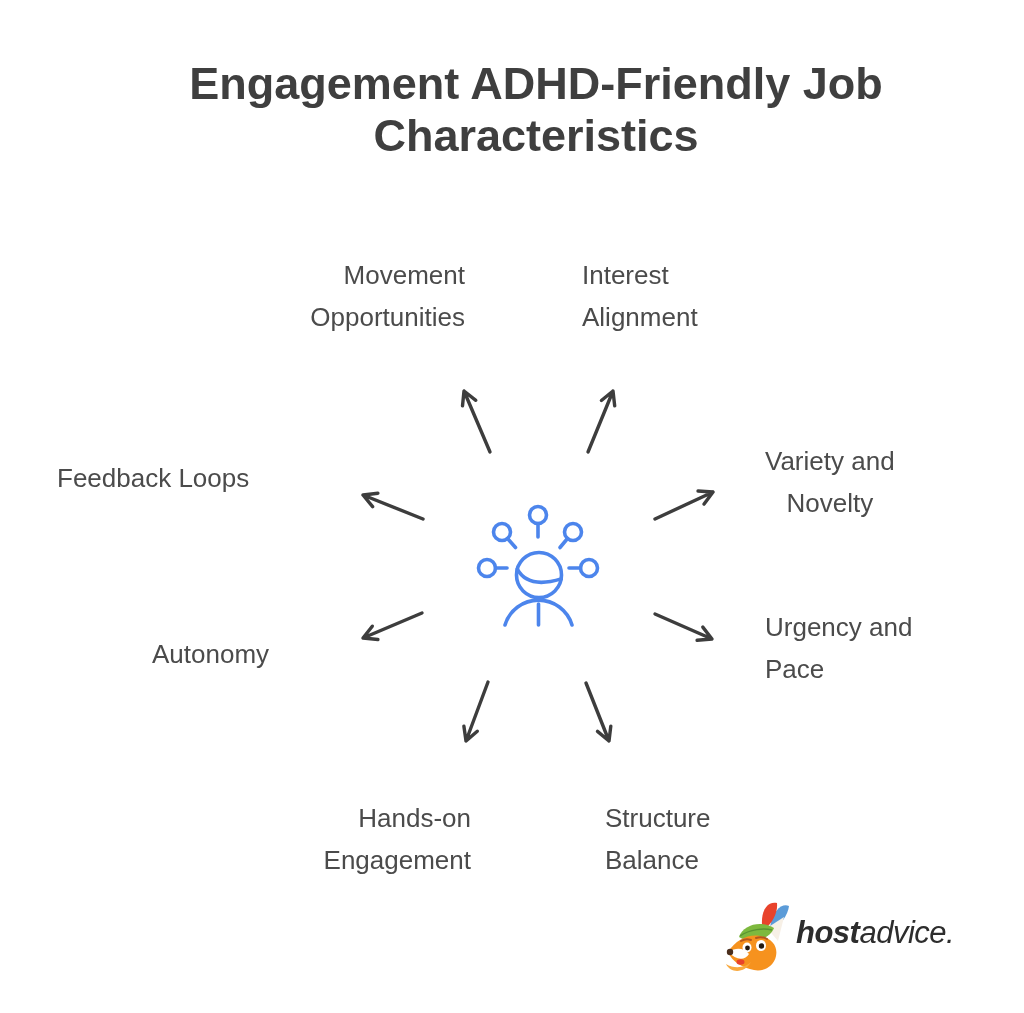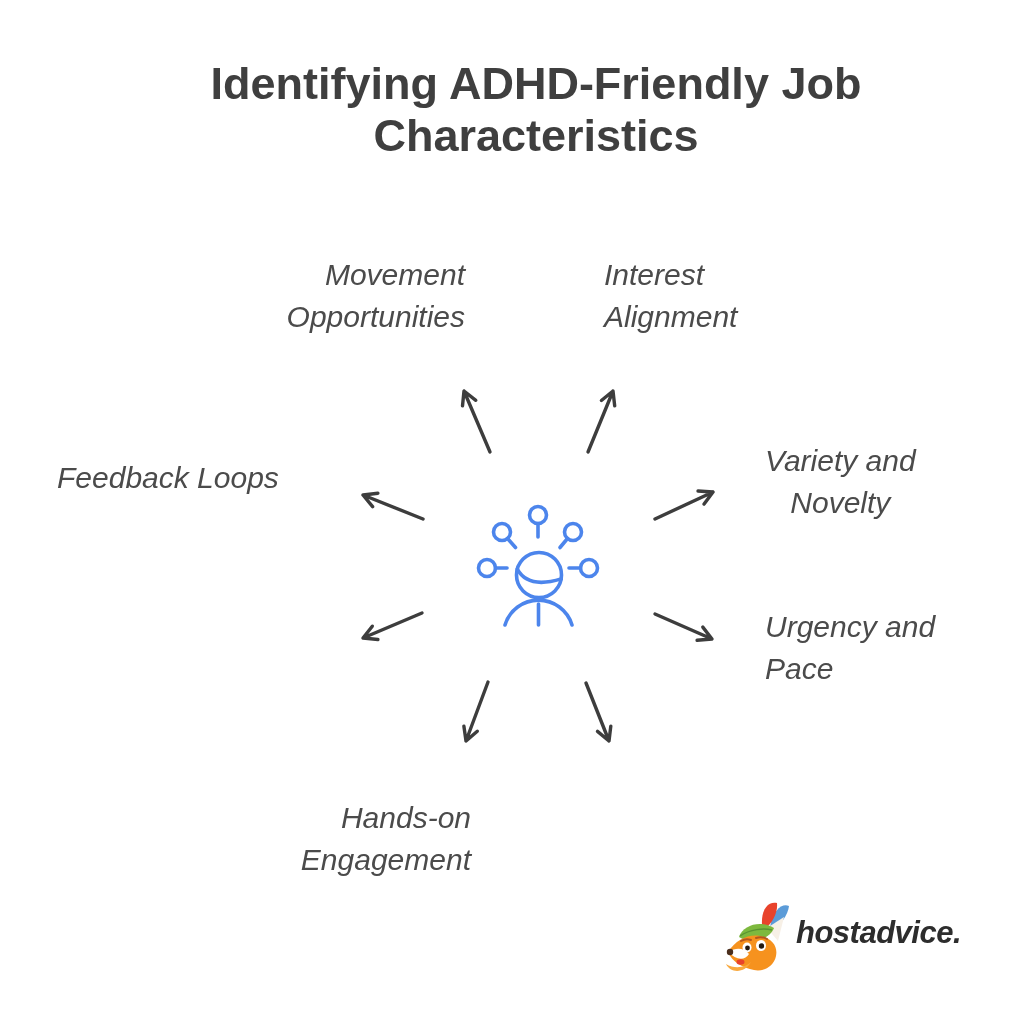--- a/index.html
+++ b/index.html
@@ -27,29 +27,28 @@
     text-align:center;
     font-size:45px;
     font-weight:bold;
     line-height:52px;
     color:var(--title-text);
     white-space:pre-line;
     letter-spacing:0px;
   }
   .node{
     position:absolute;
-    font-size:30px;
+    font-size:26px;
     line-height:42px;
     color:var(--label-text);
     white-space:pre-line;
-    font-style:italic;
   }
   .node.align-right{text-align:right;}
   .n-movement{right:559px;top:254px;}
-  .n-interest{left:604px;top:254px;}
+  .n-interest{left:582px;top:254px;}
   .n-feedback{left:57px;top:457px;}
   .n-variety{left:765px;top:440px;text-align:center;}
   .n-autonomy{left:152px;top:633px;}
   .n-urgency{left:765px;top:606px;}
   .n-handson{right:553px;top:797px;margin-left:47px;}
   .n-structure{left:605px;top:797px;}
   #arrows{position:absolute;left:0;top:0;}
   #arrows path{
     stroke:var(--arrow);
     stroke-width:3.4;
@@ -72,28 +71,28 @@
   }
   .logo-text{
     margin-left:6px;
     font-size:31px;
     font-style:italic;
     color:var(--logo-text);
     letter-spacing:-0.5px;
     padding-bottom:8px;
   }
   .logo-bold{font-weight:bold;text-align:center;}
-  .logo-reg{font-weight:bold;margin-top:34px;}
+  .logo-reg{font-weight:normal;margin-top:34px;}
 </style>
 </head>
 <body>
 
 <div class="canvas">
 
-  <div class="title">Identifying ADHD-Friendly Job
+  <div class="title">Engagement ADHD-Friendly Job
 Characteristics</div>
 
   <svg id="arrows" width="1024" height="1013" viewBox="0 0 1024 1013">
       <path d="M490 452 L464 391 M475.8 400.3 L464 391 L462.5 405.9"></path>
       <path d="M588 452 L613 391 M614.7 405.9 L613 391 L601.4 400.5"></path>
       <path d="M423 519 L363 495 M377.9 493.2 L363 495 L372.6 506.6"></path>
       <path d="M655 519 L713 492 M704.1 504.1 L713 492 L698.0 491.0"></path>
       <path d="M422 613 L363 638 M372.3 626.2 L363 638 L377.9 639.5"></path>
       <path d="M655 614 L712 639 M697.1 640.3 L712 639 L702.8 627.1"></path>
       <path d="M488 682 L466 741 M463.9 726.2 L466 741 L477.3 731.2"></path>
@@ -123,24 +122,27 @@
     </g>
   </svg>
 
   <div class="node align-right n-movement">Movement
 Opportunities</div>
   <div class="node n-interest">Interest
 Alignment</div>
   <div class="node n-feedback">Feedback Loops</div>
   <div class="node n-variety">Variety and
 Novelty</div>
+  <div class="node n-autonomy">Autonomy</div>
   <div class="node n-urgency">Urgency and
 Pace</div>
   <div class="node align-right n-handson">Hands-on
 Engagement</div>
+  <div class="node n-structure">Structure
+Balance</div>
 
   <div class="logo">
     <svg width="64" height="72" viewBox="0 0 64 72">
       <path d="M44 26 C47 9 56 2 63 5 C62 14 54 25 46 29 Z" fill="#5b9bd8"></path>
       <path d="M36 24 C35 7 43 0 51 2 C52 12 46 22 40 27 Z" fill="#e8432c"></path>
       <path d="M41 27 L58 16 L52 40 Z" fill="#f7f0e6"></path>
       <path d="M13 36 C17 23 36 19 48 27 C44 38 26 44 13 36 Z" fill="#7db93e"></path>
       <path d="M14 35 C24 28 38 27 46 29" stroke="#5a9431" stroke-width="1.5" fill="none"></path>
       <path d="M2 51 C10 39 22 33 34 35 C46 37 52 45 50 55 C48 65 38 71 28 69 C17 67 6 61 2 51 Z" fill="#f6921e"></path>
       <path d="M0 63 C8 68 19 67 25 61 C19 72 5 73 0 63 Z" fill="#f9a93e"></path>

